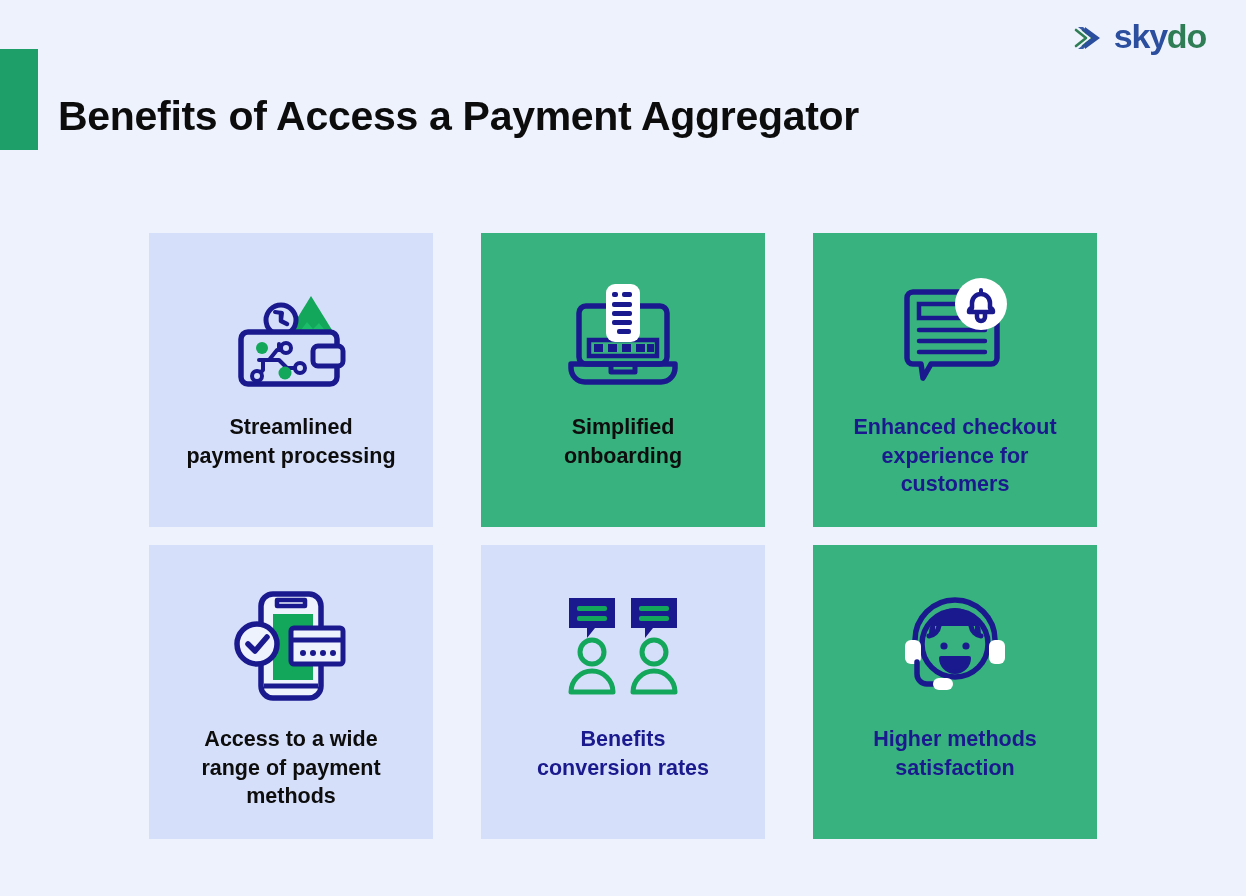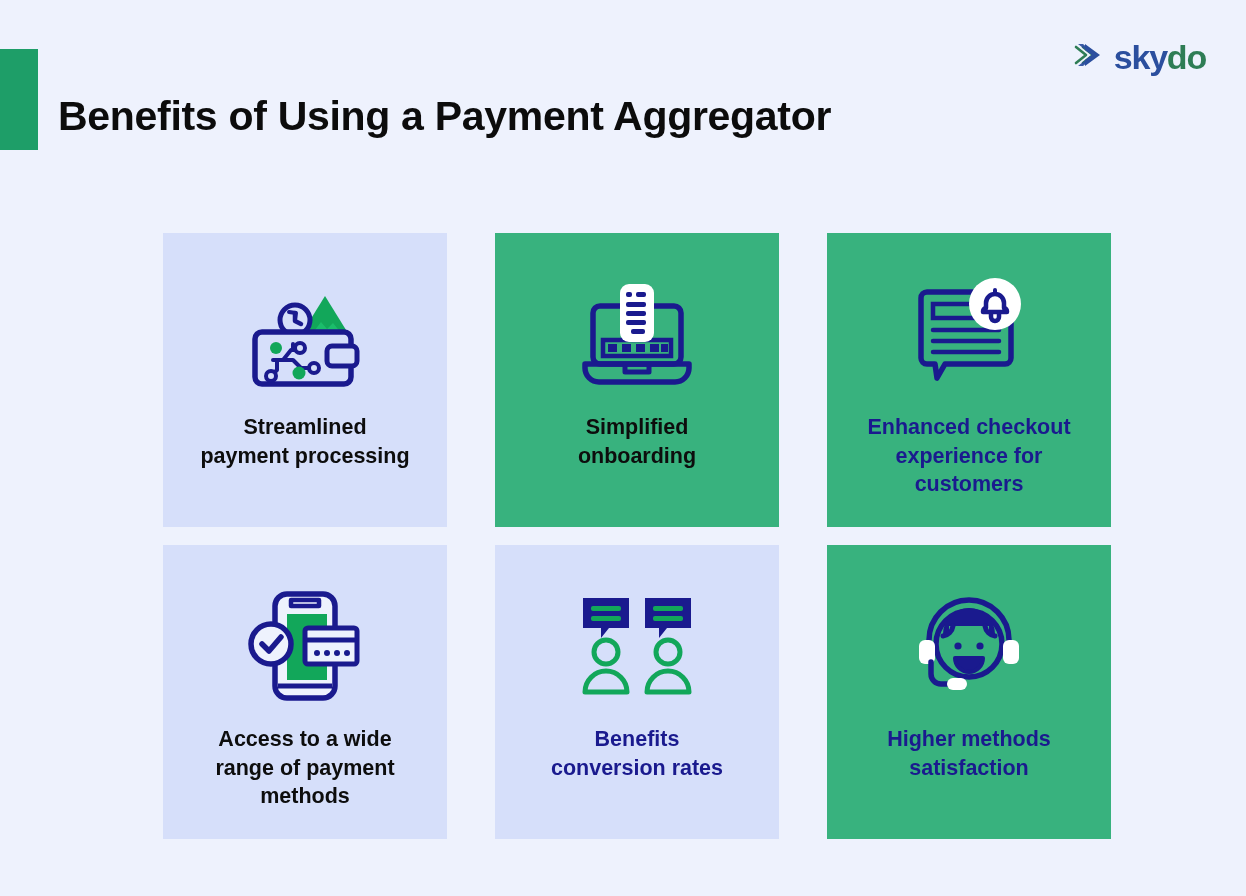--- a/index.html
+++ b/index.html
@@ -41,23 +41,23 @@
     color: #0c0c0c;
     letter-spacing: -0.3px;
     white-space: nowrap;
     line-height: 1.15;
   }
 
   
   .logo {
     position: absolute;
     right: 40px;
-    top: 40px;
+    top: 11px;
     display: flex;
-    align-items: flex-start;
+    align-items: flex-end;
     gap: 7px;
     height: 42px;
   }
   .logo-mark {
     display: block;
     width: 34px;
     height: 30px;
   }
   .logo-word {
     font-size: 34px;
@@ -65,21 +65,21 @@
     letter-spacing: -1.2px;
     line-height: 1;
     white-space: nowrap;
   }
   .logo-sky { color: #2b4f9e; }
   .logo-do  { color: #2e7d55; }
 
   
   .grid {
     position: absolute;
-    left: 163px;
+    left: 149px;
     top: 233px;
     width: 949px;
     display: grid;
     grid-template-columns: 284px 284px 284px;
     grid-template-rows: 294px 294px;
     column-gap: 48px;
     row-gap: 18px;
   }
   .card {
     position: relative;
@@ -112,21 +112,21 @@
   .text-black { color: #0d0d0d; }
   .text-navy  { color: #1a1a8e; }
 </style>
 </head>
 <body>
 
 <div class="header">
 
   <div class="accent-bar"></div>
 
-  <h1 class="page-title">Benefits of Using a Payment Aggregator</h1>
+  <h1 class="page-title">Benefits of Access a Payment Aggregator</h1>
 
   <div class="logo">
     <span class="logo-mark">
       <svg viewBox="0 0 34 30" width="34" height="30" aria-hidden="true">
 
         <path d="M3 7 L13 15 L3 23" fill="none" stroke="#2e7d55" stroke-width="2.6" stroke-linecap="round" stroke-linejoin="round"></path>
         <path d="M10 7 L20 15 L10 23" fill="none" stroke="#2e7d55" stroke-width="2.6" stroke-linecap="round" stroke-linejoin="round"></path>
 
         <path d="M12 4 L27 15 L12 26 L12 20 L19 15 L12 10 Z" fill="#2b4f9e"></path>
         <path d="M5 4 L10 4 L24 15 L10 26 L5 26 L19 15 Z" fill="#2b4f9e" opacity="0.92"></path>

